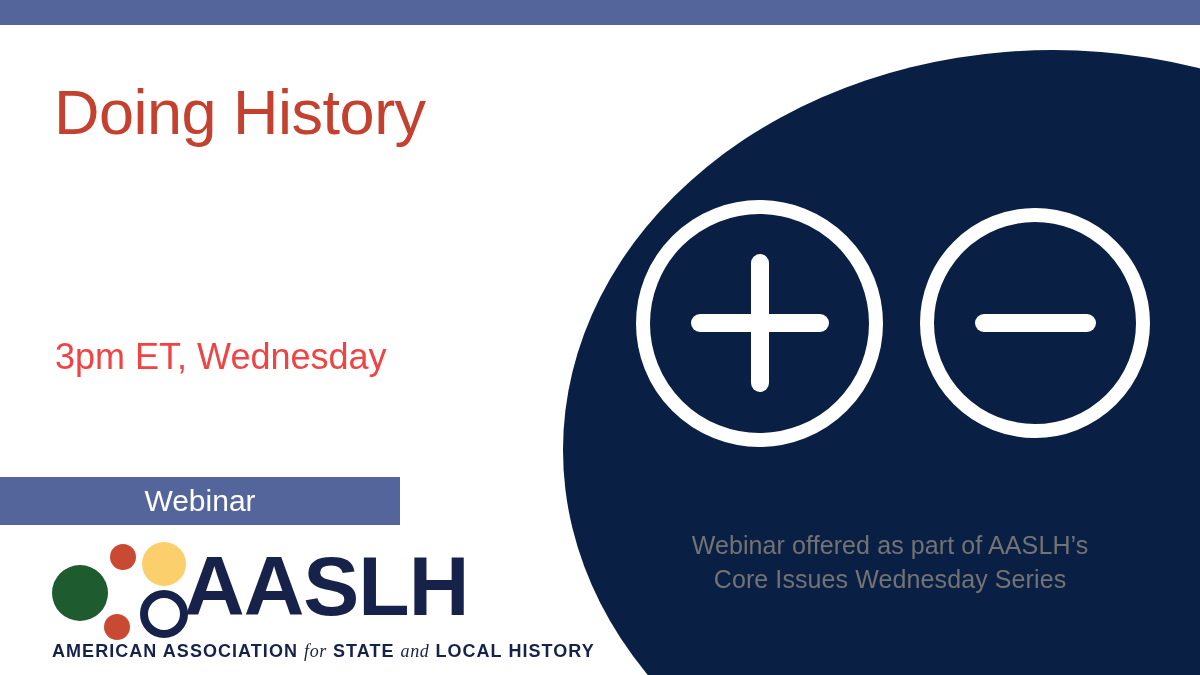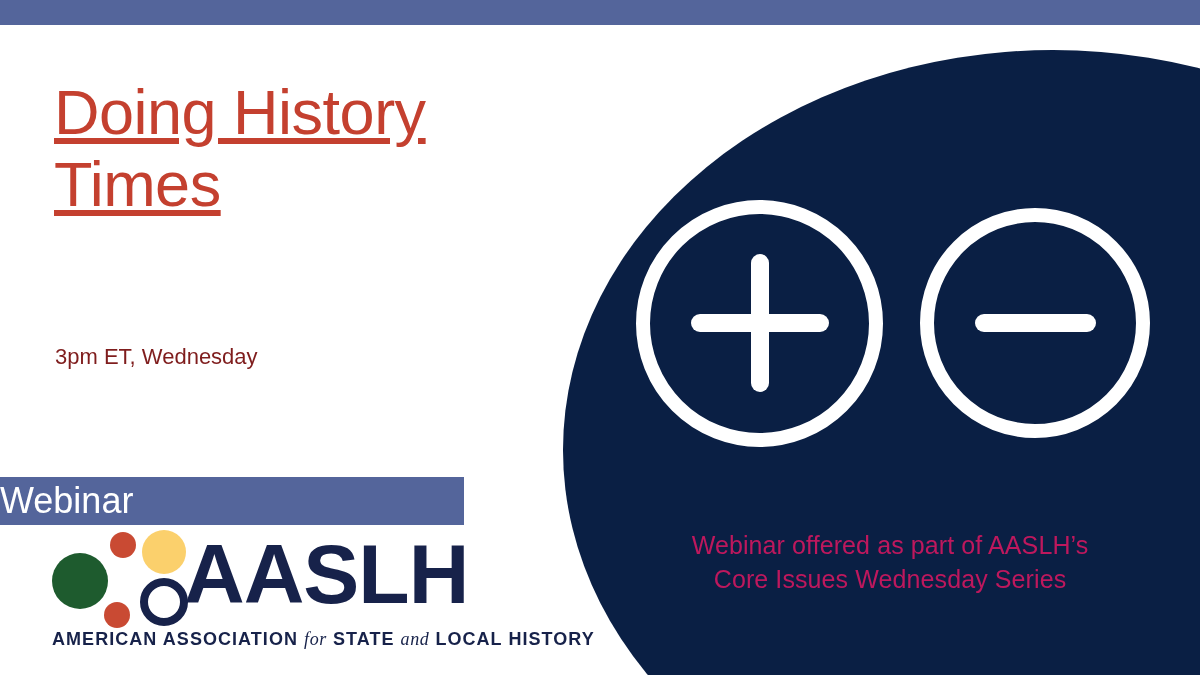--- a/index.html
+++ b/index.html
@@ -66,71 +66,71 @@
   .plus-v  { left: 751px; top: 254px; width: 18px;  height: 138px; }
   .minus-h { left: 975px; top: 314px; width: 121px; height: 18px; }
 
   
   .blob-caption {
     position: absolute;
     left: 640px;
     top: 528px;
     width: 500px;
     text-align: center;
-    color: #be185d;
+    color: #737373;
     font-size: 25px;
     line-height: 34px;
     letter-spacing: 0.1px;
   }
 
   
   .title {
     position: absolute;
     left: 54px;
     top: 76px;
     width: 480px;
     color: #C4402F;
     font-size: 63px;
     line-height: 72px;
     font-weight: 400;
     letter-spacing: -0.5px;
   }
-  .title-line { display: block; white-space: nowrap; text-decoration: underline; }
+  .title-line { display: block; white-space: nowrap; }
 
   .subtitle {
     position: absolute;
     left: 55px;
     top: 338px;
     width: 460px;
-    color: #7f1d1d;
-    font-size: 22px;
+    color: #ef4444;
+    font-size: 36px;
     line-height: 37px;
     font-weight: 400;
   }
   .subtitle-line { display: block; white-space: nowrap; }
 
   
   .badge {
     position: absolute;
     left: 0;
     top: 477px;
-    width: 464px;
+    width: 400px;
     height: 48px;
     background: #54659B;
     color: #ffffff;
-    font-size: 36px;
+    font-size: 30px;
     line-height: 48px;
-    text-align: left;
+    text-align: center;
   }
 
   
   .logo {
     position: absolute;
     left: 42px;
-    top: 528px;
+    top: 540px;
     width: 450px;
     height: 120px;
   }
   .logo-mark { position: absolute; left: 0; top: 0; width: 135px; height: 100px; }
   .dot { position: absolute; border-radius: 50%; }
   .dot-green  { left: 10px;  top: 25px; width: 56px; height: 56px; background: #1E5B2E; }
   .dot-red-top{ left: 68px;  top: 4px;  width: 26px; height: 26px; background: #C94A33; }
   .dot-red-bot{ left: 62px;  top: 74px; width: 26px; height: 26px; background: #C94A33; }
   .dot-yellow { left: 100px; top: 2px;  width: 44px; height: 44px; background: #FBD06C; }
   .dot-ring   { left: 98px;  top: 50px; width: 48px; height: 48px; border: 8px solid #17224A; box-sizing: border-box; background: transparent; }
@@ -188,21 +188,20 @@
   </div>
 
   <div class="blob-caption">
     <span class="caption-line">Webinar offered as part of AASLH’s</span>
     <br>
     <span class="caption-line">Core Issues Wednesday Series</span>
   </div>
 
   <div class="title">
     <span class="title-line">Doing History</span>
-    <span class="title-line">Times</span>
   </div>
 
   <div class="subtitle">
     <span class="subtitle-line">3pm ET, Wednesday</span>
   </div>
 
   <div class="badge">Webinar</div>
 
   <div class="logo">
     <div class="logo-mark">

